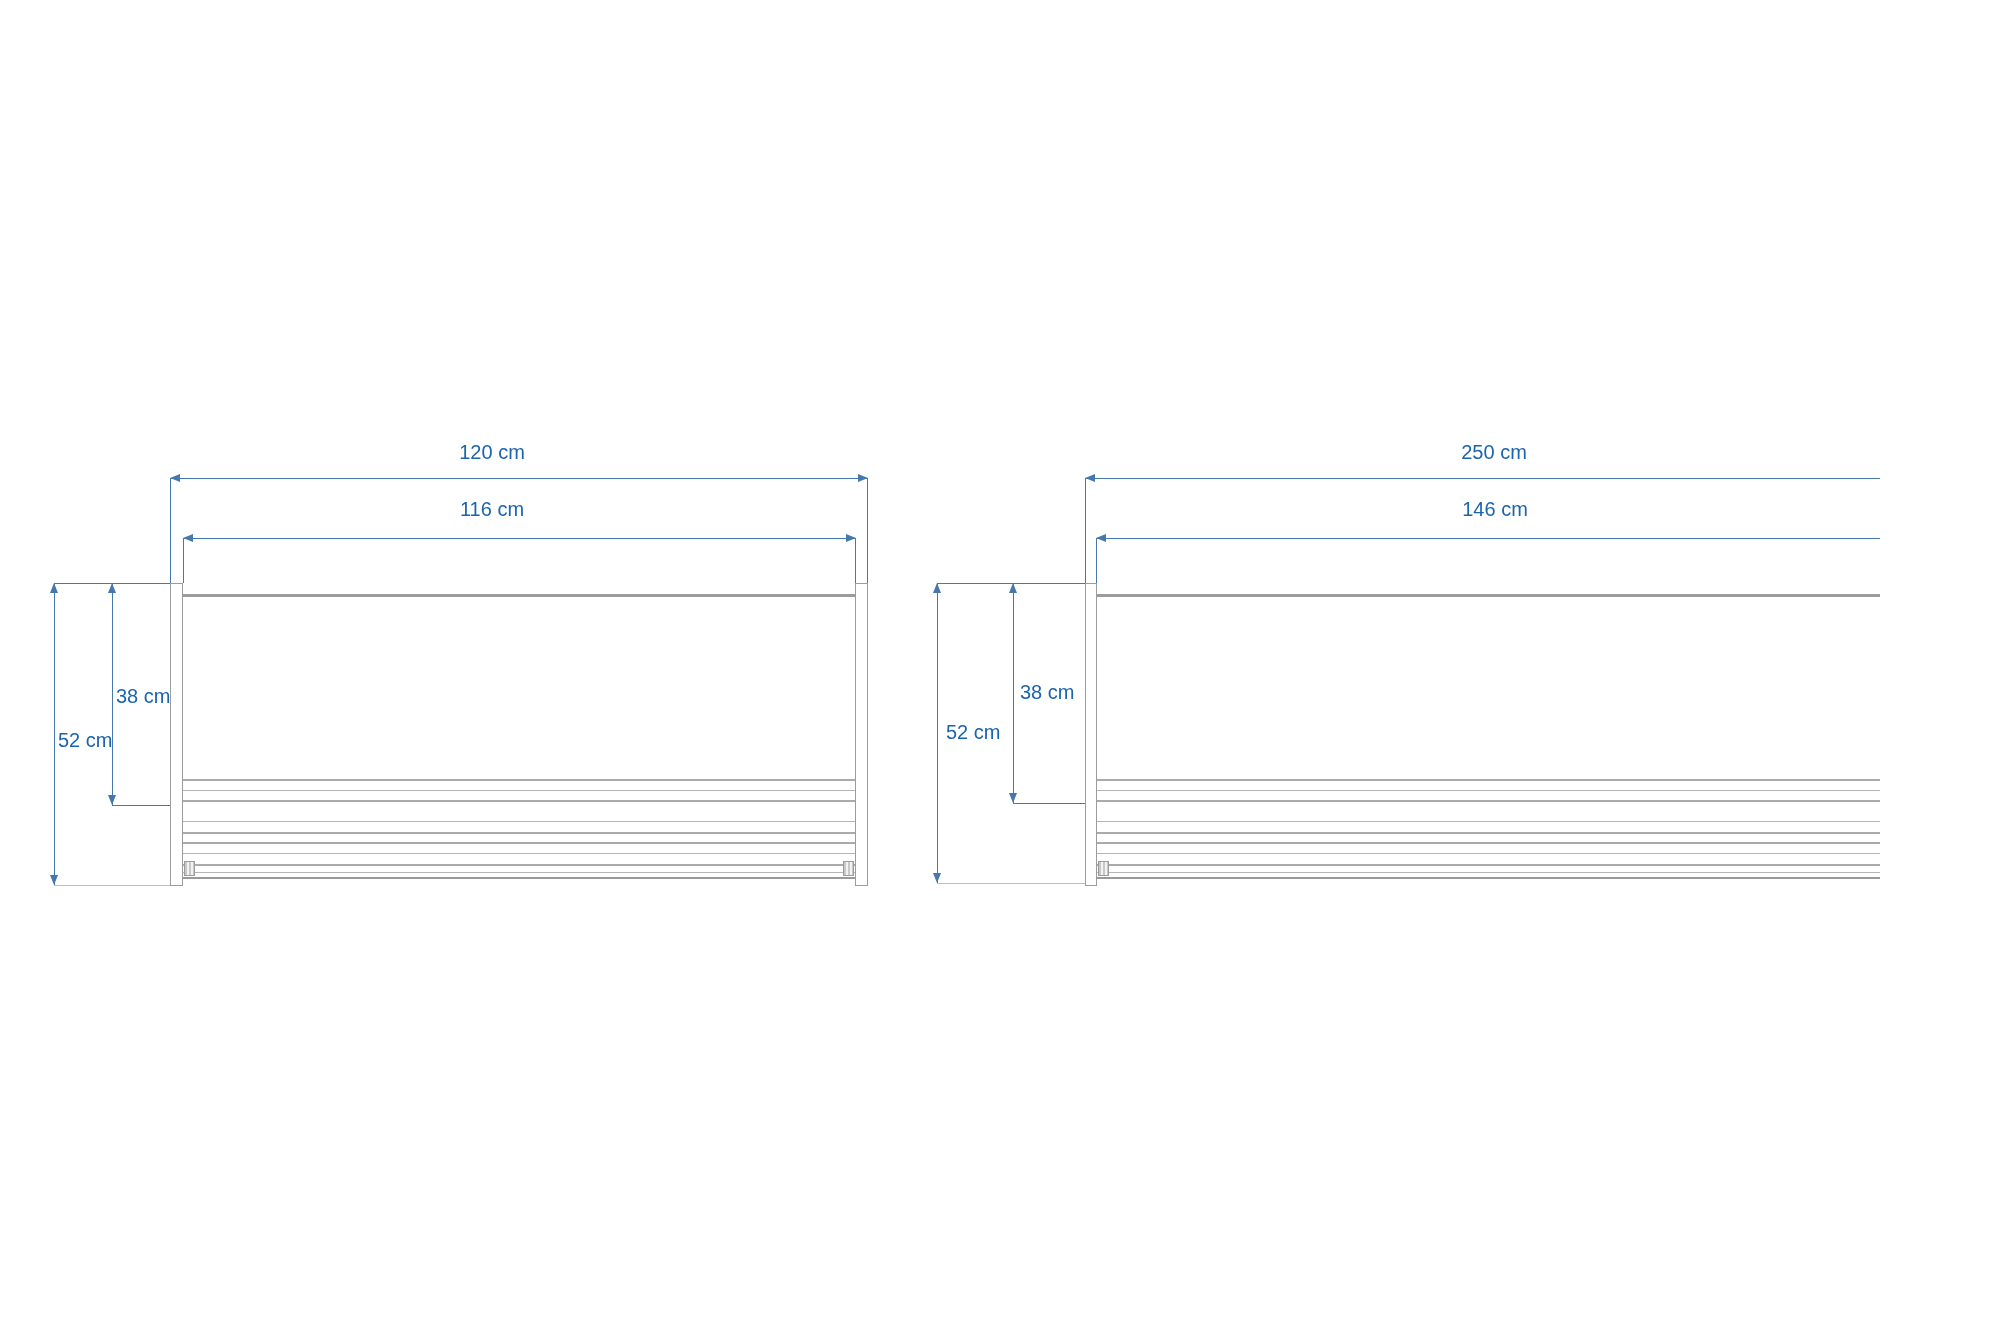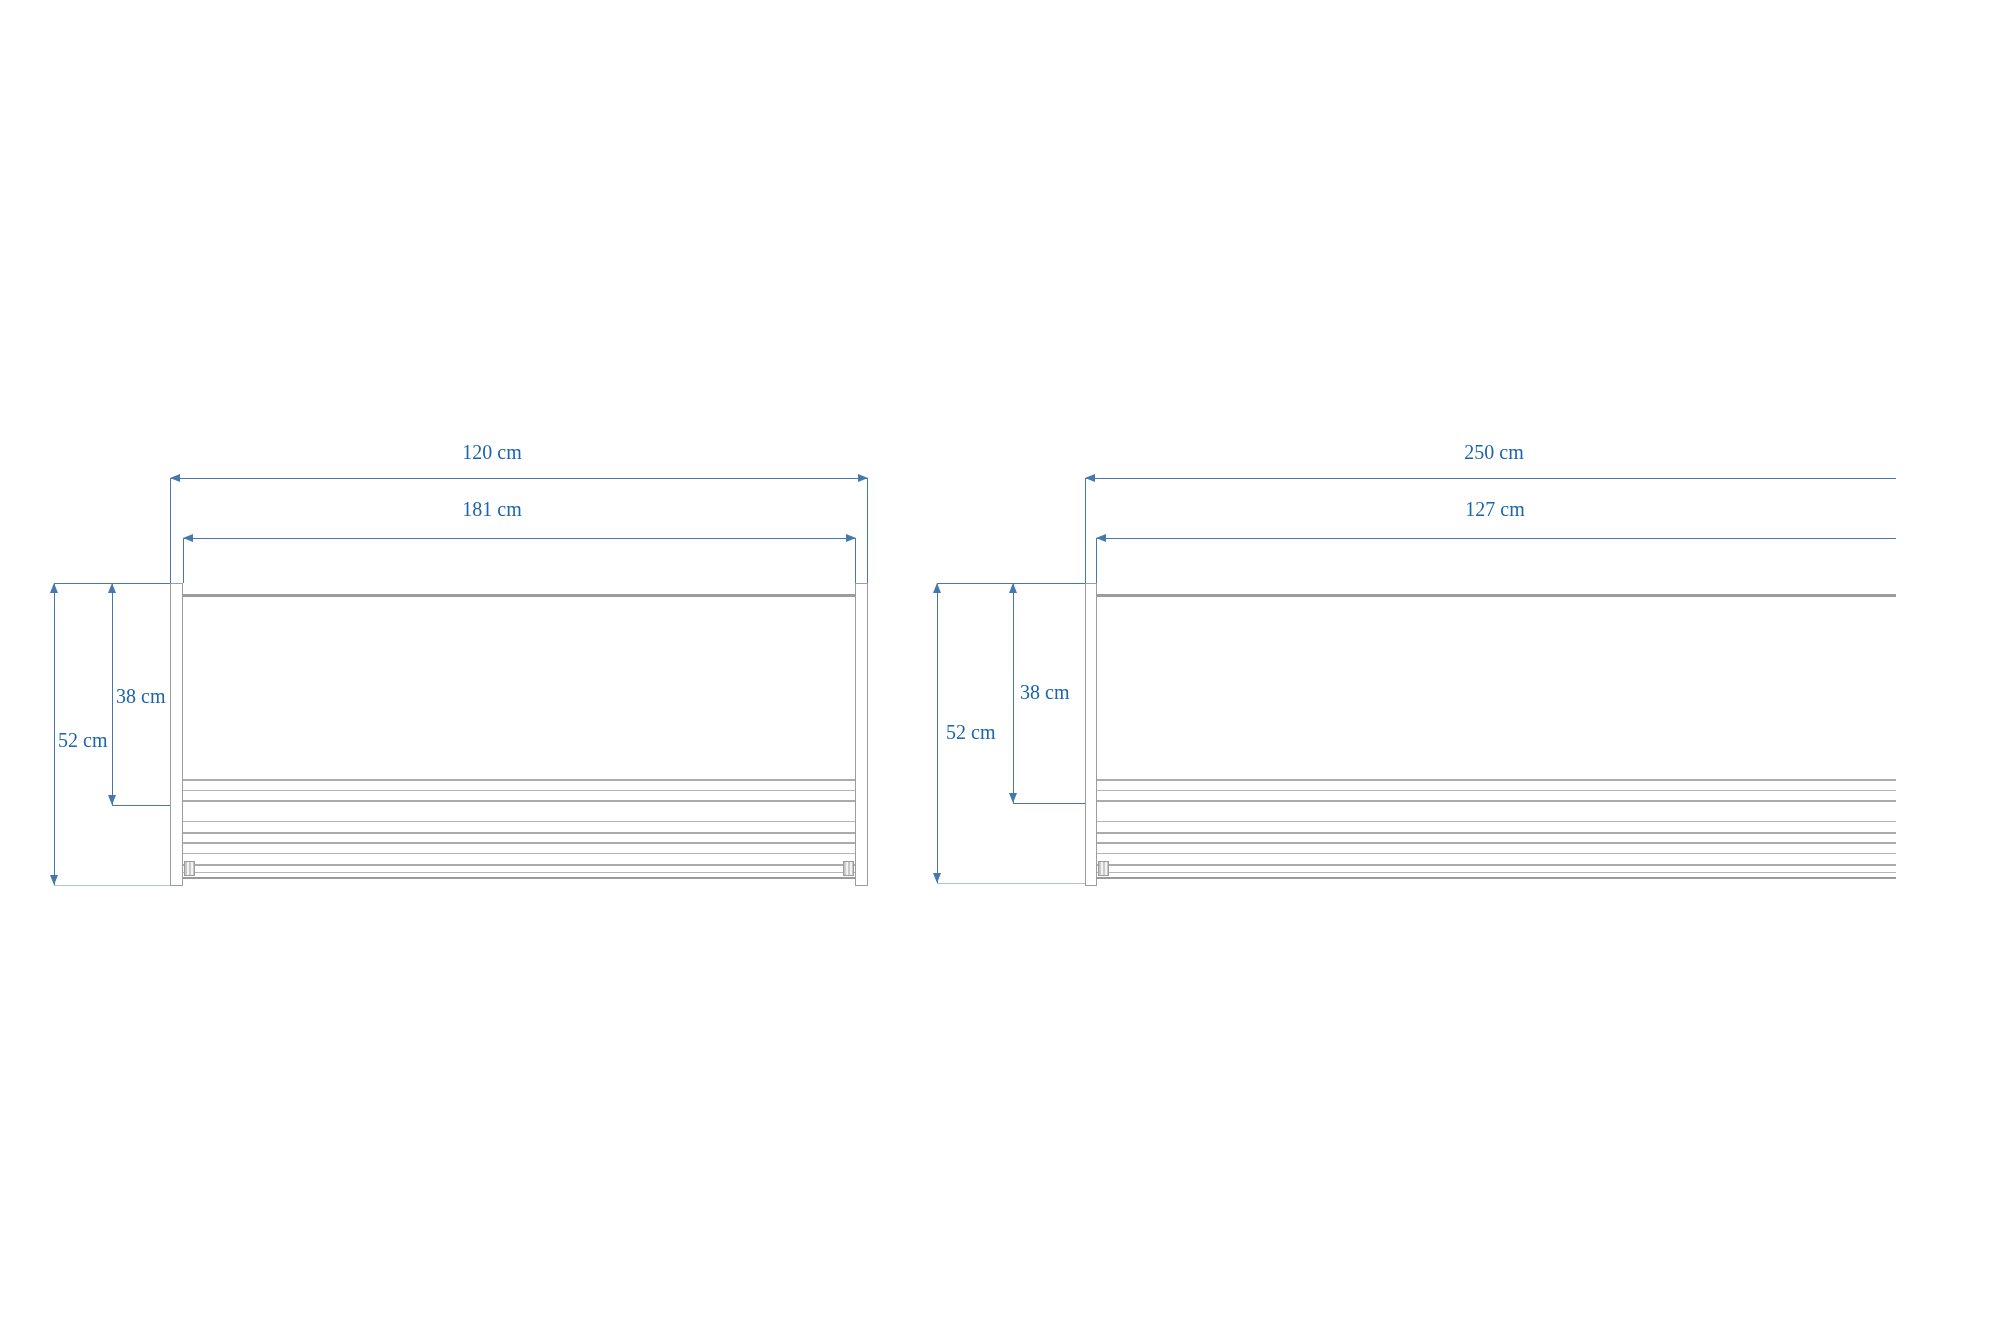--- a/index.html
+++ b/index.html
@@ -1,18 +1,18 @@
 <!DOCTYPE html>
 <html style="--dimension-text: #1b64ae; --dimension-line: #4579ae; --dimension-line-light: #a9c4dd; --outline-gray: #9c9c9c; --slat-gray: #ababab; --background: #ffffff;"><head>
 <meta charset="utf-8">
 <style>
   html,body { margin:0; padding:0; background:#ffffff; }
   .canvas {
     position:relative; width:1880px; height:1333px; background:var(--background,#fff);
-    font-family:Liberation Serif, serif; overflow:hidden;padding-left:16px;
+    font-family:Liberation Sans, sans-serif; overflow:hidden;
   }
   .diagram { position:absolute; inset:0; }
   
   .hl { position:absolute; height:1px; background:var(--dimension-line,#4579ae); }
   .vl { position:absolute; width:1px;  background:var(--dimension-line,#4579ae); }
   .hl.light { background:var(--dimension-line-light,#a9c4dd); }
   
   .gh { position:absolute; background:var(--slat-gray,#ababab); }
   .rail { position:absolute; height:3px; background:var(--outline-gray,#9c9c9c); }
   .post { position:absolute; background:#ffffff; border:1px solid var(--outline-gray,#9c9c9c); box-sizing:border-box; }
@@ -35,21 +35,21 @@
 
   <div class="diagram">
 
     <div class="lbl ctr" style="left:432px; top:441px;">120 cm</div>
     <div class="hl" style="left:170px; top:478px; width:698px;"></div>
     <div class="arr l" style="left:170px; top:474px;"></div>
     <div class="arr r" style="left:858px; top:474px;"></div>
     <div class="vl" style="left:170px; top:478px; height:105px;"></div>
     <div class="vl" style="left:867px; top:478px; height:105px;"></div>
 
-    <div class="lbl ctr" style="left:432px; top:498px;">181 cm</div>
+    <div class="lbl ctr" style="left:432px; top:498px;">116 cm</div>
     <div class="hl" style="left:183px; top:538px; width:673px;"></div>
     <div class="arr l" style="left:183px; top:534px;"></div>
     <div class="arr r" style="left:846px; top:534px;"></div>
     <div class="vl" style="left:183px; top:538px; height:45px;"></div>
     <div class="vl" style="left:855px; top:538px; height:45px;"></div>
 
     <div class="hl" style="left:54px; top:583px; width:129px;"></div>
     <div class="vl" style="left:54px; top:583px; height:302px;"></div>
     <div class="arr u" style="left:50px; top:583px;"></div>
     <div class="arr d" style="left:50px; top:875px;"></div>
@@ -82,21 +82,21 @@
 
   <div class="diagram">
 
     <div class="lbl ctr" style="left:1434px; top:441px;">250 cm</div>
     <div class="hl" style="left:1085px; top:478px; width:865px;"></div>
     <div class="arr l" style="left:1085px; top:474px;"></div>
     <div class="arr r" style="left:1940px; top:474px;"></div>
     <div class="vl" style="left:1085px; top:478px; height:105px;"></div>
     <div class="vl" style="left:1949px; top:478px; height:105px;"></div>
 
-    <div class="lbl ctr" style="left:1435px; top:498px;">127 cm</div>
+    <div class="lbl ctr" style="left:1435px; top:498px;">146 cm</div>
     <div class="hl" style="left:1096px; top:538px; width:843px;"></div>
     <div class="arr l" style="left:1096px; top:534px;"></div>
     <div class="arr r" style="left:1929px; top:534px;"></div>
     <div class="vl" style="left:1096px; top:538px; height:45px;"></div>
     <div class="vl" style="left:1938px; top:538px; height:45px;"></div>
 
     <div class="hl" style="left:937px; top:583px; width:159px;"></div>
     <div class="vl" style="left:937px; top:583px; height:300px;"></div>
     <div class="arr u" style="left:933px; top:583px;"></div>
     <div class="arr d" style="left:933px; top:873px;"></div>

